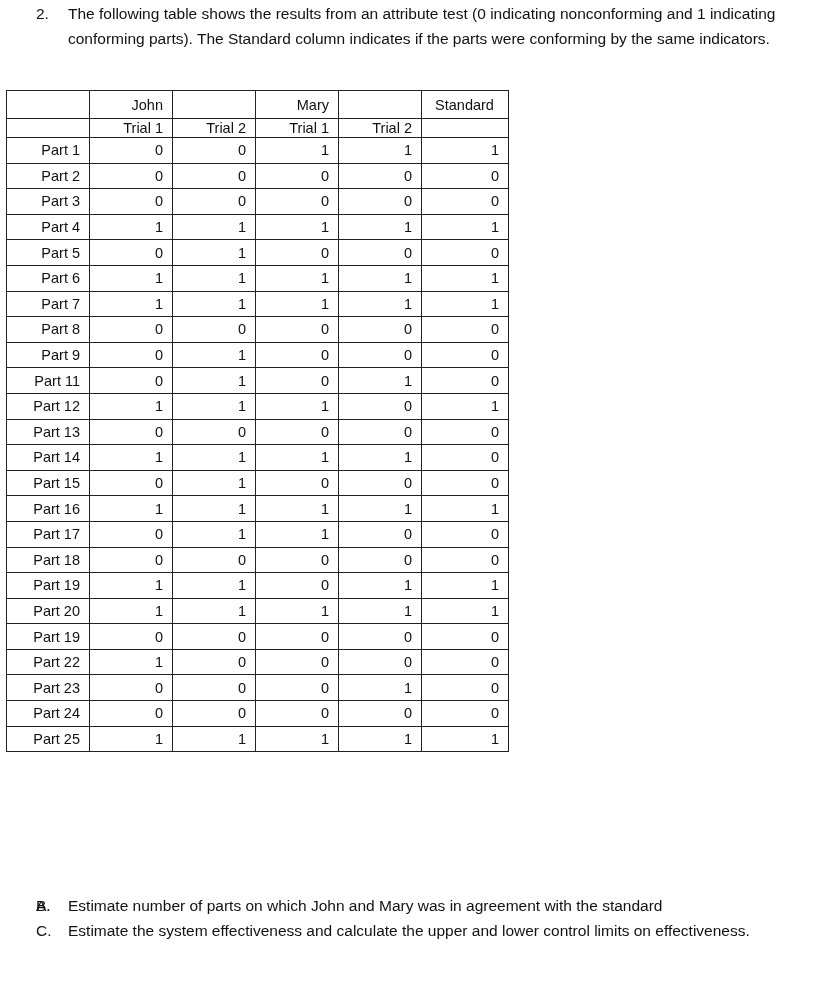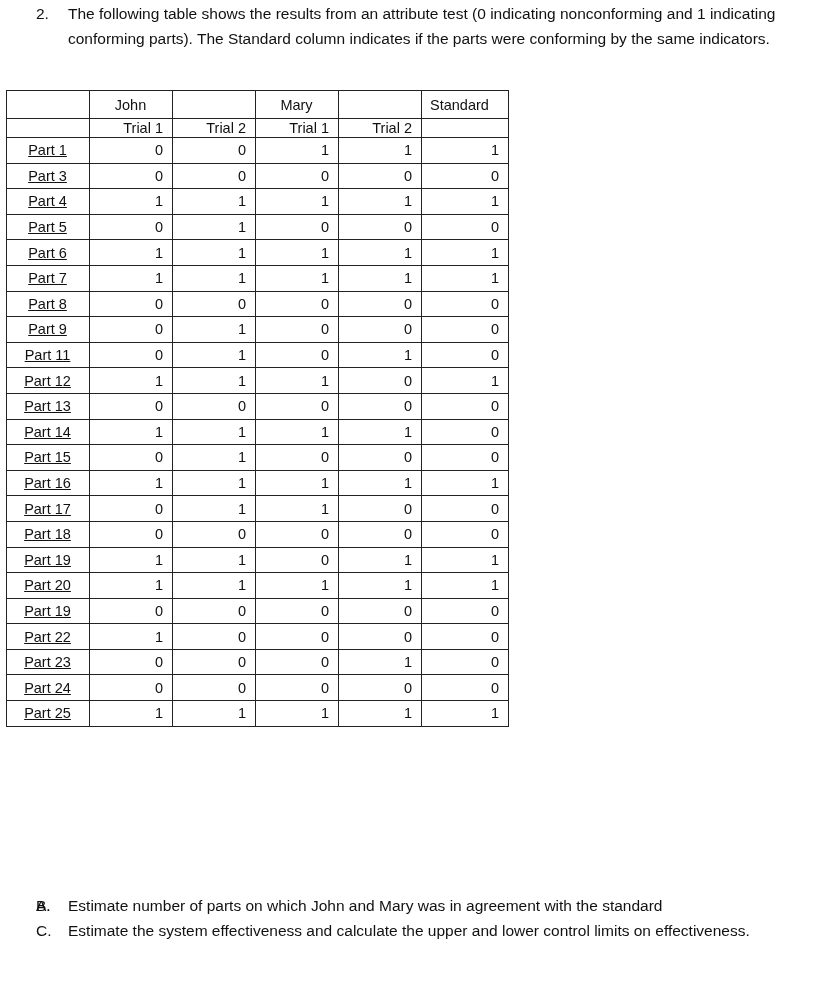--- a/index.html
+++ b/index.html
@@ -3,25 +3,25 @@
 <meta charset="utf-8">
 <style>
   html, body { margin:0; padding:0; background:#ffffff; }
   body { width:815px; height:988px; position:relative; overflow:hidden;
          font-family:"Liberation Sans", "DejaVu Sans", sans-serif; color:#111; }
   .intro { position:absolute; left:36px; top:2px; width:775px; font-size:15.5px; line-height:24.5px; }
   .intro .num { position:absolute; left:0; top:0; }
   .intro .txt { margin-left:32px; }
   table.grid { position:absolute; left:6px; top:90px; border-collapse:collapse; font-size:14.5px; }
   table.grid td { border:1px solid #222; height:25.6px; padding:0 9px 0 8px; box-sizing:border-box; }
-  table.grid td.lbl { width:83px; text-align:center;text-decoration:underline; }
+  table.grid td.lbl { width:83px; text-align:right; }
   table.grid td.v { width:83px; text-align:right; }
   table.grid td.std { width:87px; text-align:right; }
-  table.grid td.hl { text-align:center; }
-  table.grid td.hr { text-align:left; }
+  table.grid td.hl { text-align:right; }
+  table.grid td.hr { text-align:center; }
   table.grid tr.h1 td { height:28px; }
   table.grid tr.h2 td { height:19px; }
   .questions { position:absolute; left:36px; top:893px; width:775px; font-size:15.5px; line-height:25px; }
   .q { position:relative; padding-left:32px; }
   .q .ql { position:absolute; left:0; top:0; }
 </style>
 </head>
 <body>
 
 <div class="intro">
@@ -49,20 +49,28 @@
     </tr>
   <tr>
         <td class="lbl">Part 1</td>
         <td class="v">0</td>
         <td class="v">0</td>
         <td class="v">1</td>
         <td class="v">1</td>
         <td class="std">1</td>
       </tr>
       <tr>
+        <td class="lbl">Part 2</td>
+        <td class="v">0</td>
+        <td class="v">0</td>
+        <td class="v">0</td>
+        <td class="v">0</td>
+        <td class="std">0</td>
+      </tr>
+      <tr>
         <td class="lbl">Part 3</td>
         <td class="v">0</td>
         <td class="v">0</td>
         <td class="v">0</td>
         <td class="v">0</td>
         <td class="std">0</td>
       </tr>
       <tr>
         <td class="lbl">Part 4</td>
         <td class="v">1</td>

